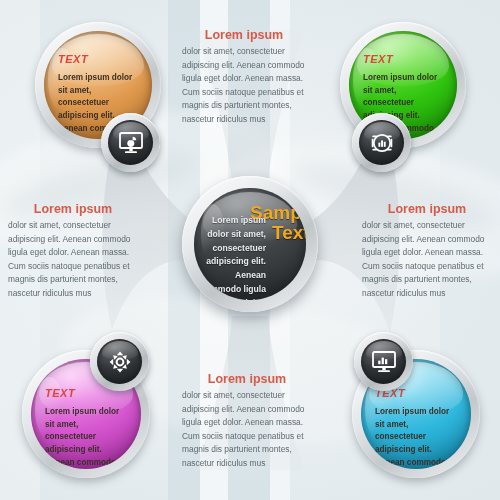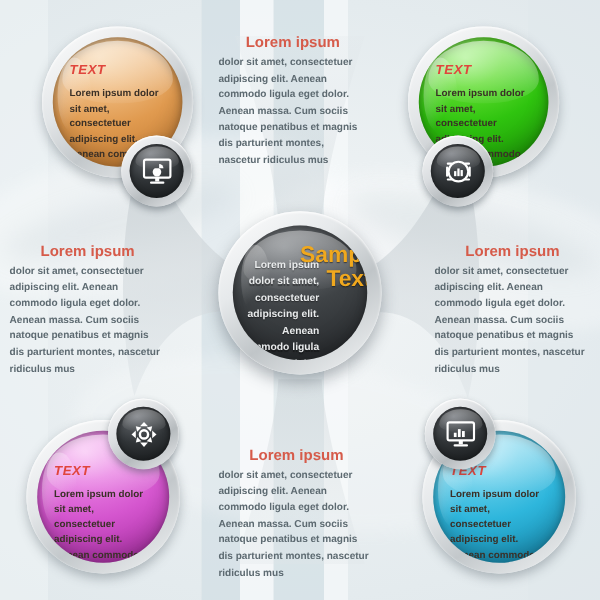--- a/index.html
+++ b/index.html
@@ -109,21 +109,21 @@
     border-radius:50% 50% 46% 46%/ 66% 66% 34% 34%;
     background:linear-gradient(180deg,rgba(255,255,255,.33),rgba(255,255,255,.02));
   }
   .badge-face svg{position:relative;z-index:2;}
 
   
   .block{position:absolute;}
   .block h3{
     margin:0 0 3px 0;color:#d65b4a;font-size:12.5px;font-weight:bold;text-align:center;
   }
-  .block p{margin:0;color:#5d6a71;font-size:8.4px;line-height:1.62;font-weight:bold;}
+  .block p{margin:0;color:#5d6a71;font-size:8.4px;line-height:1.62;}
 </style>
 </head>
 <body>
 
 <div class="stage">
 
   <div class="bg-base"></div>
   <div class="bands">
     <div class="band b6"></div>
     <div class="band b1"></div>

